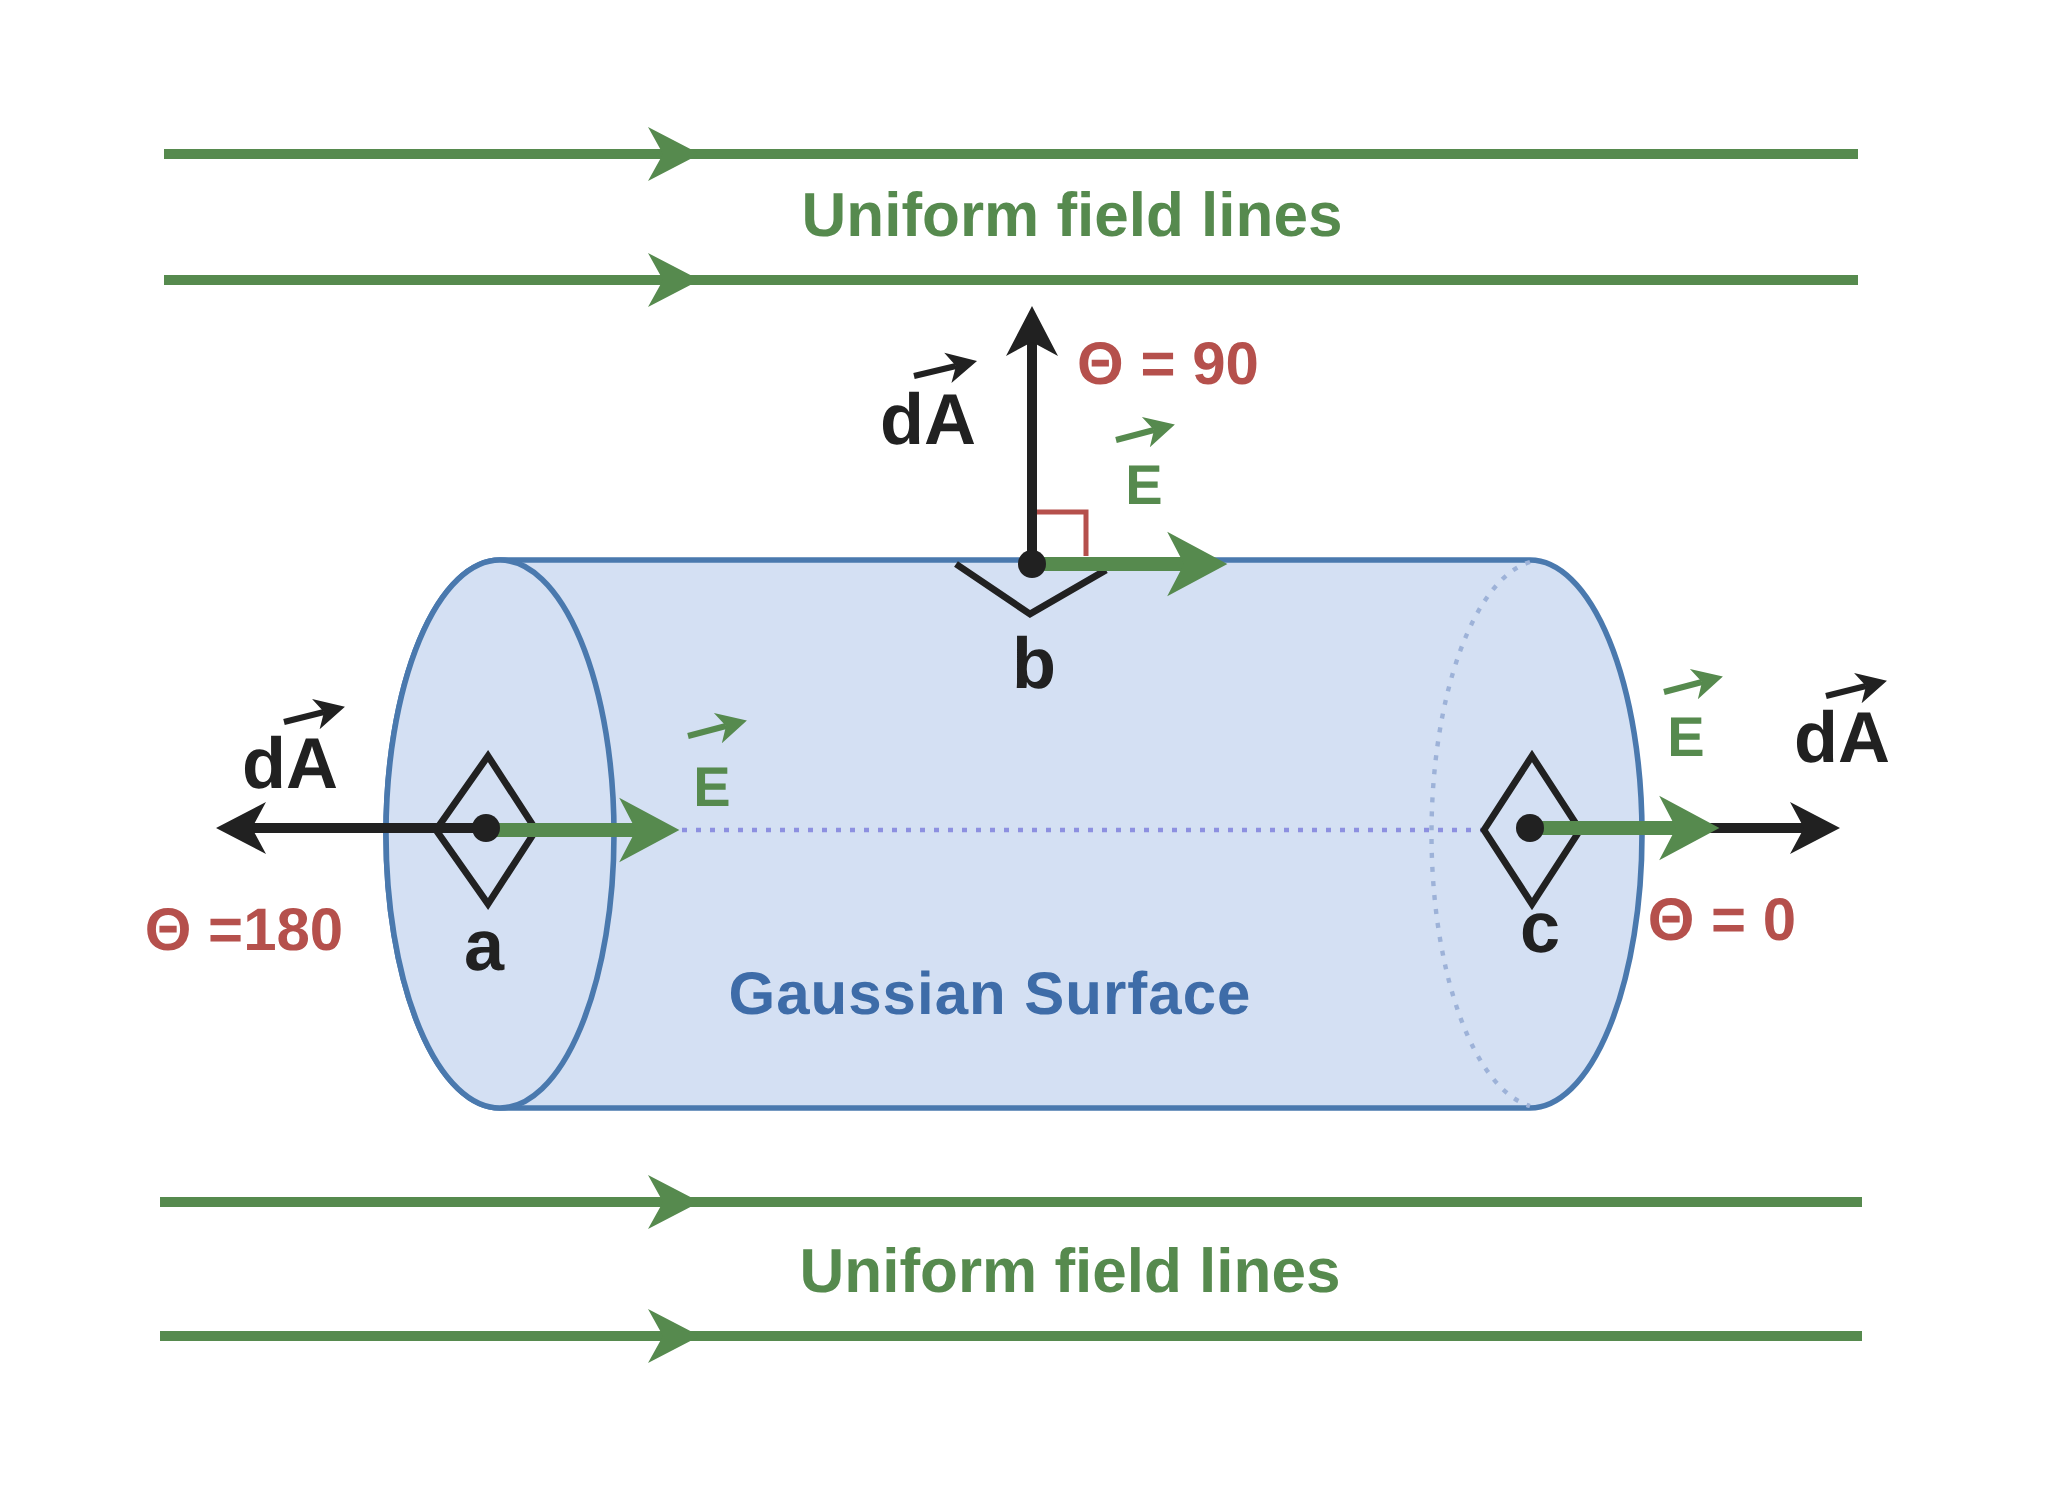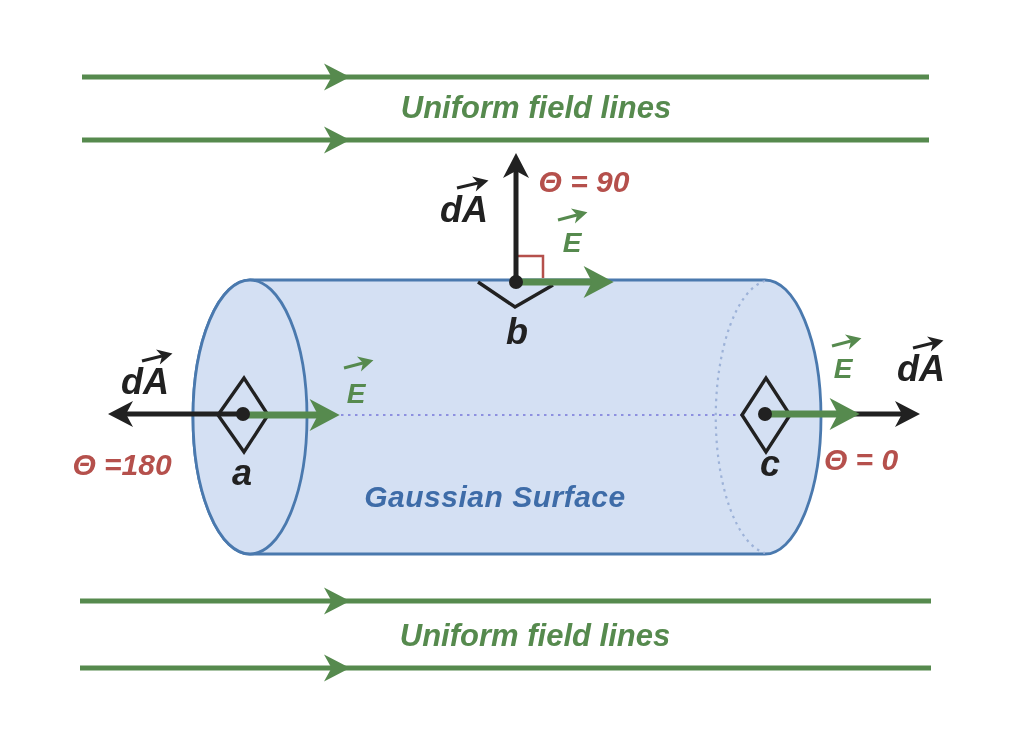--- a/index.html
+++ b/index.html
@@ -1,16 +1,16 @@
 <!DOCTYPE html>
 <html style="--green: #568a4e; --red: #b5504c; --surfaceFill: #d4e0f3; --surfaceStroke: #4a79ae; --surfaceText: #3e6ca8; --black: #212121; --axisDot: #8d90e0; --backDot: #9db2d8; --background: #ffffff;"><head>
 <meta charset="utf-8">
 <style>
   html, body { margin: 0; padding: 0; background: #ffffff; }
-  .stage { width: 1024px; height: 703px; position: relative; background: var(--background, #ffffff); font-style: italic; }
+  .stage { width: 1024px; height: 703px; position: relative; background: var(--background, #ffffff); }
   svg { display: block; }
   .t { font-family: "Liberation Sans", "DejaVu Sans", sans-serif; font-weight: bold; text-anchor: middle; }
   .t-fl      { fill: var(--green);        font-size: 31px; }
   .t-surface { fill: var(--surfaceText);  font-size: 30px; letter-spacing: 0.5px; }
   .t-label   { fill: var(--black);        font-size: 36px; }
   .t-theta   { fill: var(--red);          font-size: 30px; }
   .t-E       { fill: var(--green);        font-size: 28px; }
   .fl        { stroke: var(--green); stroke-width: 5;   fill: none; }
   .vec-black { stroke: var(--black); stroke-width: 5;   fill: none; }
   .vec-green { stroke: var(--green); stroke-width: 7;   fill: none; }

